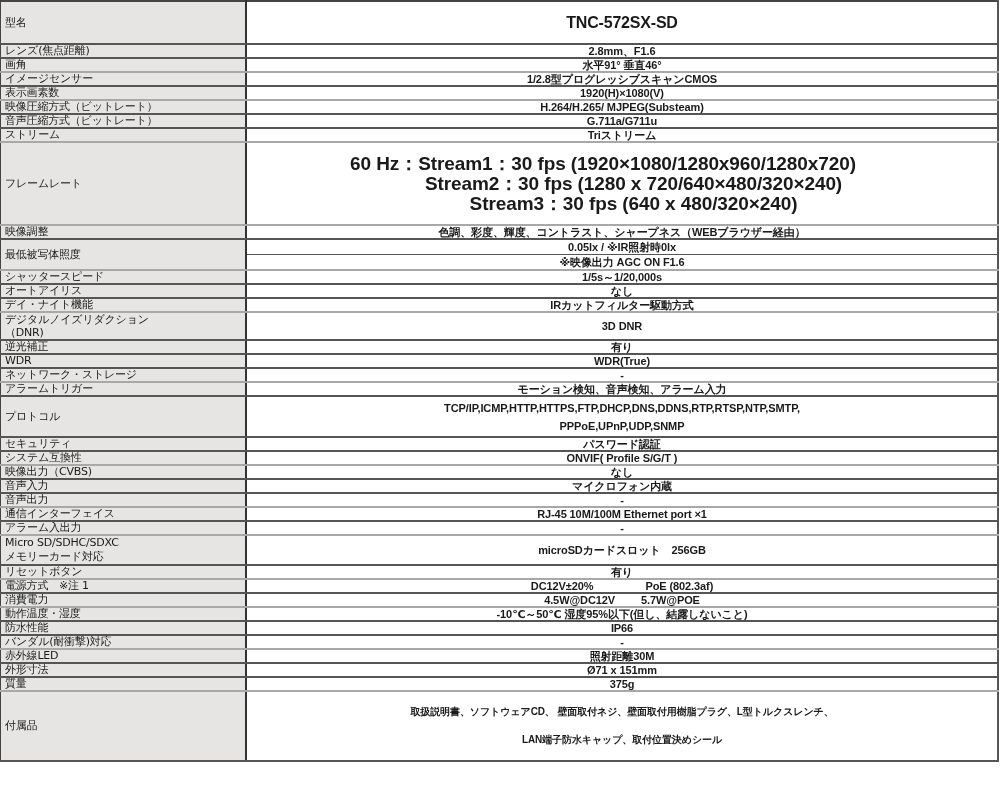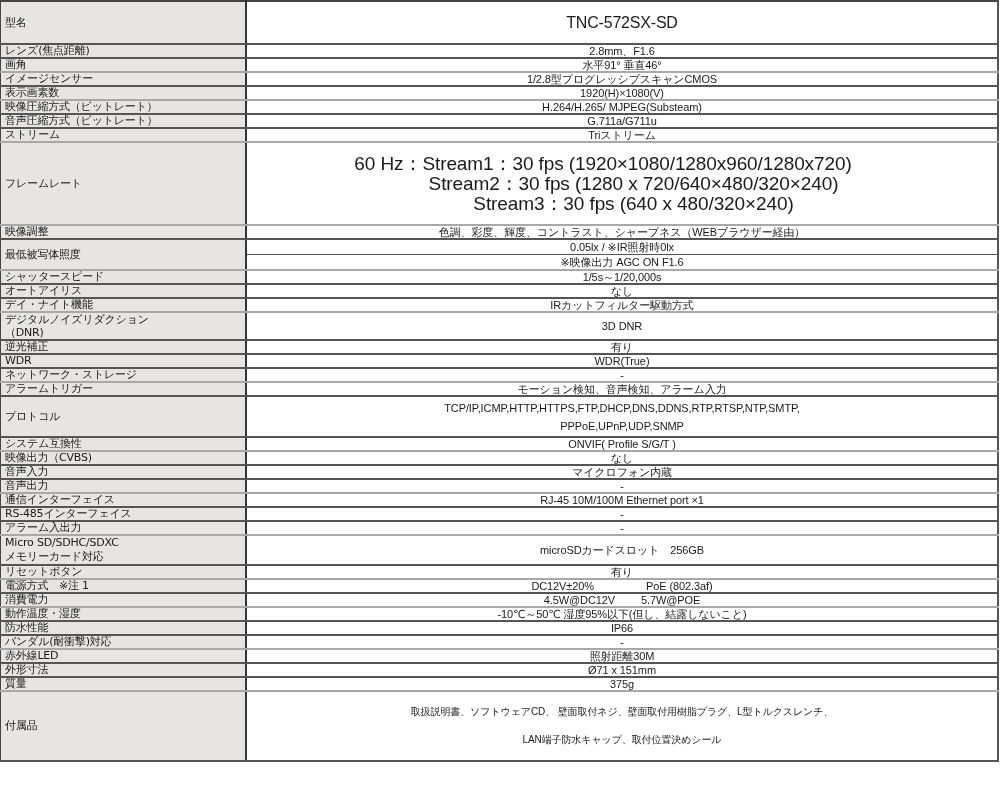--- a/index.html
+++ b/index.html
@@ -1,20 +1,20 @@
 <!DOCTYPE html>
 <html><head>
 <meta charset="utf-8">
 <style>
   html, body { margin: 0; padding: 0; background: #ffffff; }
   body { width: 1000px; height: 790px; overflow: hidden; font-family: "DejaVu Sans", "Liberation Sans", sans-serif; color: #1a1a1a; }
   table.spec { border-collapse: collapse; table-layout: fixed; width: 999px; position: absolute; left: 0; top: 0; }
   table.spec td { padding: 0; font-size: 11px; line-height: 12px; overflow: hidden; white-space: nowrap; }
   td.label { width: 240px; background: #e6e5e4; border-left: 1px solid #444; border-right: 2px solid #333; padding-left: 4px !important; text-align: left; vertical-align: middle; letter-spacing: -0.2px; }
-  td.value { background: #ffffff; border-right: 2px solid #555; text-align: center; vertical-align: middle; font-family: "Liberation Sans", "DejaVu Sans", sans-serif; font-size: 11px; letter-spacing: -0.1px; }
+  td.value { background: #ffffff; border-right: 2px solid #555; text-align: center; vertical-align: middle; font-family: "Liberation Sans", "DejaVu Sans", sans-serif; font-size: 11px; letter-spacing: -0.1px; font-weight: bold; }
   tr.row td { border-bottom: 2px solid #555; }
   tr.row.light td { border-bottom: 2px solid #a8a8a8; }
   tr.first td { border-top: 2px solid #444; }
   td.value.title { font-size: 16px; letter-spacing: -0.2px; }
   .fr-wrap { display: inline-block; text-align: center; font-size: 19px; line-height: 20px; }
   .fr-line { display: block; white-space: nowrap; }
   .sub-top { border-bottom: 1px solid #555; height: 14px; line-height: 14px; }
   .sub-bottom { height: 14px; line-height: 14px; }
   .multi { display: block; line-height: 18px; }
   .acc { display: block; line-height: 28px; font-size: 10px; }
@@ -123,43 +123,43 @@
     </tr>
 
     <tr class="row" style="height:41px">
       <td class="label">プロトコル</td>
       <td class="value">
         <span class="multi">TCP/IP,ICMP,HTTP,HTTPS,FTP,DHCP,DNS,DDNS,RTP,RTSP,NTP,SMTP,</span>
         <span class="multi">PPPoE,UPnP,UDP,SNMP</span>
       </td>
     </tr>
 
+    <tr class="row" style="height:12px">
+      <td class="label">セキュリティ</td>
+      <td class="value">パスワード認証</td>
+    </tr>
     <tr class="row light" style="height:13px">
       <td class="label">システム互換性</td>
       <td class="value">ONVIF( Profile S/G/T )</td>
     </tr>
     <tr class="row" style="height:12px">
       <td class="label">映像出力（CVBS)</td>
       <td class="value">なし</td>
     </tr>
     <tr class="row" style="height:12px">
       <td class="label">音声入力</td>
       <td class="value">マイクロフォン内蔵</td>
     </tr>
     <tr class="row light" style="height:13px">
       <td class="label">音声出力</td>
       <td class="value">-</td>
     </tr>
     <tr class="row" style="height:12px">
       <td class="label">通信インターフェイス</td>
       <td class="value">RJ-45 10M/100M Ethernet port ×1</td>
-    </tr>
-    <tr class="row" style="height:12px">
-      <td class="label">RS-485インターフェイス</td>
-      <td class="value">-</td>
     </tr>
     <tr class="row light" style="height:13px">
       <td class="label">アラーム入出力</td>
       <td class="value">-</td>
     </tr>
 
     <tr class="row" style="height:26px">
       <td class="label">
         <span class="multi" style="line-height:14px">Micro SD/SDHC/SDXC</span>
         <span class="multi" style="line-height:14px">メモリーカード対応</span>

